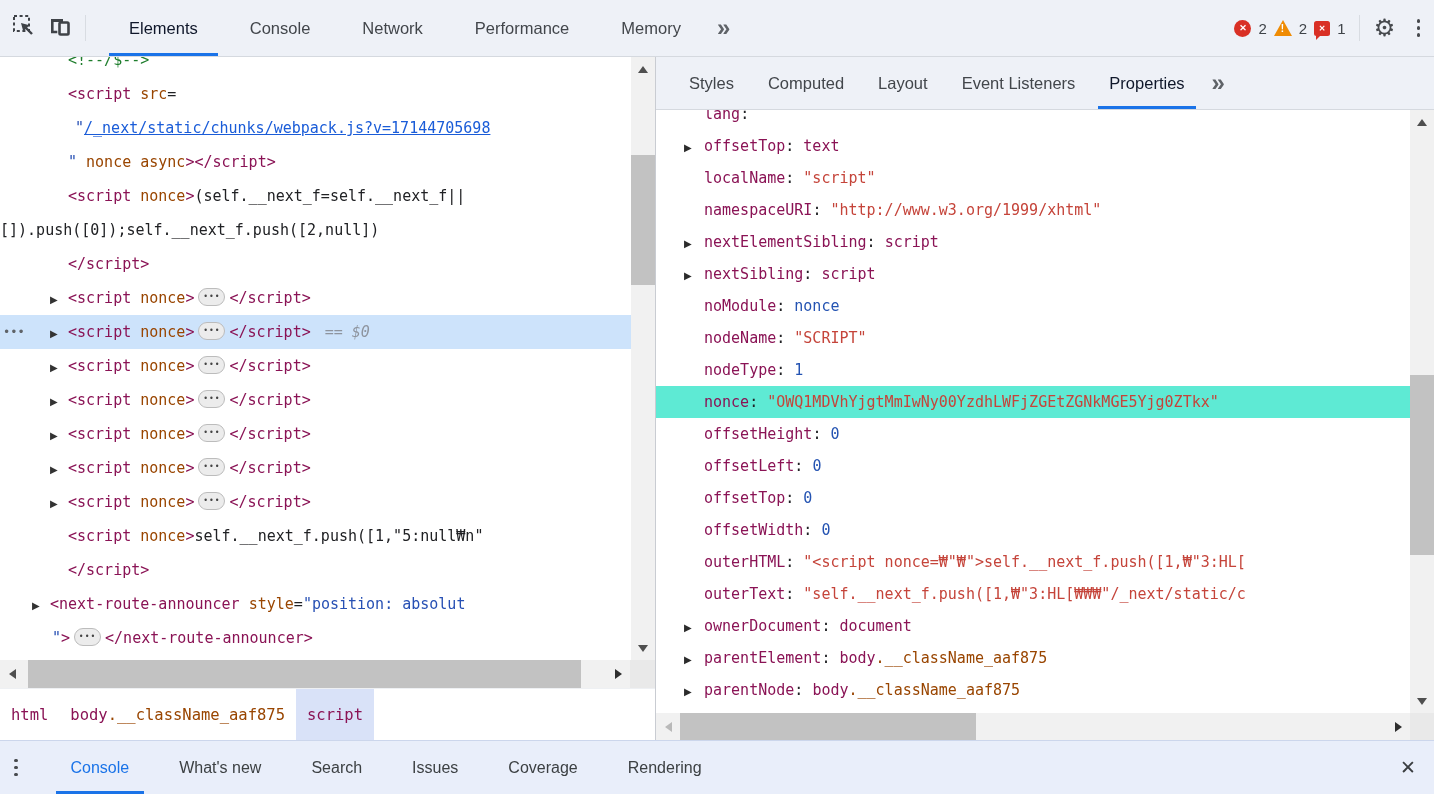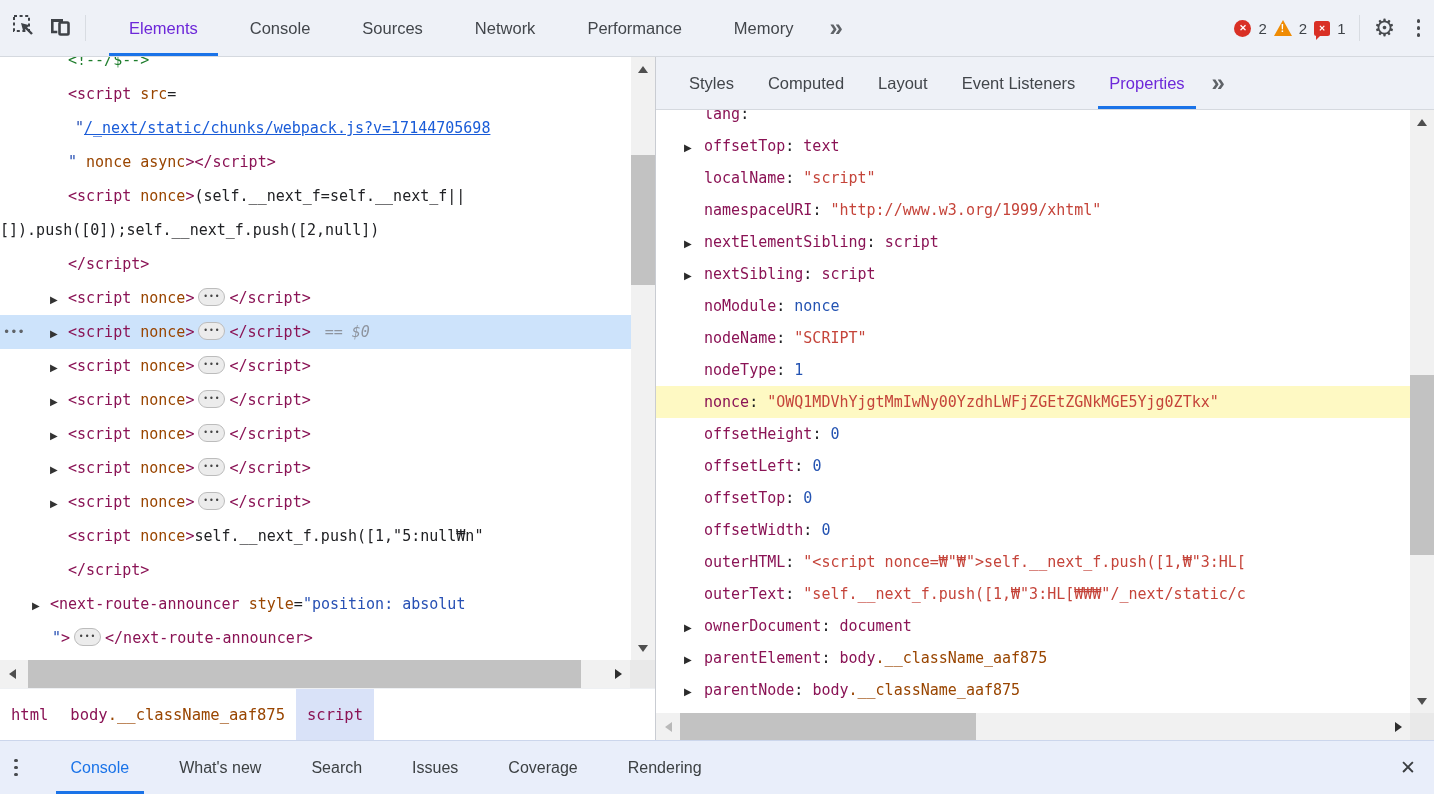--- a/index.html
+++ b/index.html
@@ -7,21 +7,21 @@
   .devtools{width:1434px;height:794px;display:flex;flex-direction:column;background:#fff;
     font-family:"Liberation Sans",sans-serif;color:#3c4043;overflow:hidden;}
 
   
   .top-toolbar{height:57px;flex:none;display:flex;align-items:center;background:#eef1f7;
     border-bottom:1px solid #d5d9df;padding-left:6px;}
   .tbtn{width:36px;height:36px;display:flex;align-items:center;justify-content:center;flex:none;}
   .vdiv{width:1px;height:26px;background:#d8dce2;margin:0 7px;flex:none;}
   .tabs{display:flex;height:100%;margin-left:10px;}
   .tab{display:flex;align-items:center;padding:0 26px;font-size:16.5px;color:#42464b;position:relative;}
-  .tab.active{color:#6d28d9;}
+  .tab.active{color:#0f172a;}
   .tab.active::after{content:"";position:absolute;left:6px;right:6px;bottom:0;height:3px;background:#1a73e8;}
   .more-tabs{font-size:24px;color:#5f6368;padding:0 10px;font-weight:bold;line-height:1;}
   .spacer{flex:1;}
   .badges{display:flex;align-items:center;gap:7px;font-size:15px;color:#3f4449;margin-right:6px;}
   .errc{width:17px;height:17px;border-radius:50%;background:#d93025;position:relative;display:inline-block;}
   .errc::after{content:"✕";color:#fff;font-size:9px;font-weight:bold;position:absolute;inset:0;
     display:flex;align-items:center;justify-content:center;}
   .warnc{width:0;height:0;border-left:9px solid transparent;border-right:9px solid transparent;
     border-bottom:16px solid #ef8b03;position:relative;display:inline-block;}
   .warnc::after{content:"!";position:absolute;left:-2px;top:3px;color:#fff;font-size:10px;font-weight:bold;}
@@ -84,21 +84,21 @@
   .crumb{display:flex;align-items:center;padding:0 11px;}
   .crumb.sel{background:#d9e2f8;}
 
   
   .right-tabs{height:53px;flex:none;background:#eef1f7;border-bottom:1px solid #d5d9df;
     display:flex;align-items:center;padding-left:16px;}
   .right-tabs .tab{padding:0 17px;}
   .props-wrap{height:603px;position:relative;overflow:hidden;}
   .props-rows{width:754px;overflow:hidden;margin-top:-12px;}
   .prow{height:32px;line-height:32px;white-space:pre;padding-left:48px;}
-  .prow.hl{background:#fef9c3;}
+  .prow.hl{background:#5eead4;}
 
   
   .drawer{height:54px;flex:none;background:#e9eefa;border-top:1px solid #ccd6ec;display:flex;align-items:center;}
   .drawer-tabs{display:flex;height:100%;margin-left:14px;}
   .dtab{height:100%;display:flex;align-items:center;padding:0 25px;font-size:16px;color:#3c4043;position:relative;}
   .dtab.active{color:#1a73e8;}
   .dtab.active::after{content:"";position:absolute;left:10px;right:10px;bottom:0;height:3px;background:#1a73e8;}
   .drawer-close{margin-left:auto;margin-right:18px;font-size:19px;color:#3a3d40;}
 </style>
 </head>
@@ -122,21 +122,20 @@
           <path d="M4 7.5 h12" stroke="#3f4348" stroke-width="3" fill="none"></path>
           <path d="M5.3 7.5 v11.5 h5" stroke="#3f4348" stroke-width="2.6" fill="none"></path>
           <rect x="12.5" y="9.5" width="9" height="12" rx="1.2" fill="#eef1f7" stroke="#3f4348" stroke-width="2.6"></rect>
         </svg>
       </span>
     </div>
     <div class="vdiv"></div>
     <div class="tabs">
         <div class="tab active">Elements</div>
         <div class="tab">Console</div>
-        <div class="tab">Sources</div>
         <div class="tab">Network</div>
         <div class="tab">Performance</div>
         <div class="tab">Memory</div>
       </div>
     <div class="more-tabs">»</div>
     <div class="spacer"></div>
     <div class="badges">
       <span class="errc"></span>
       <span class="cnt">2</span>
       <span class="warnc"></span>

